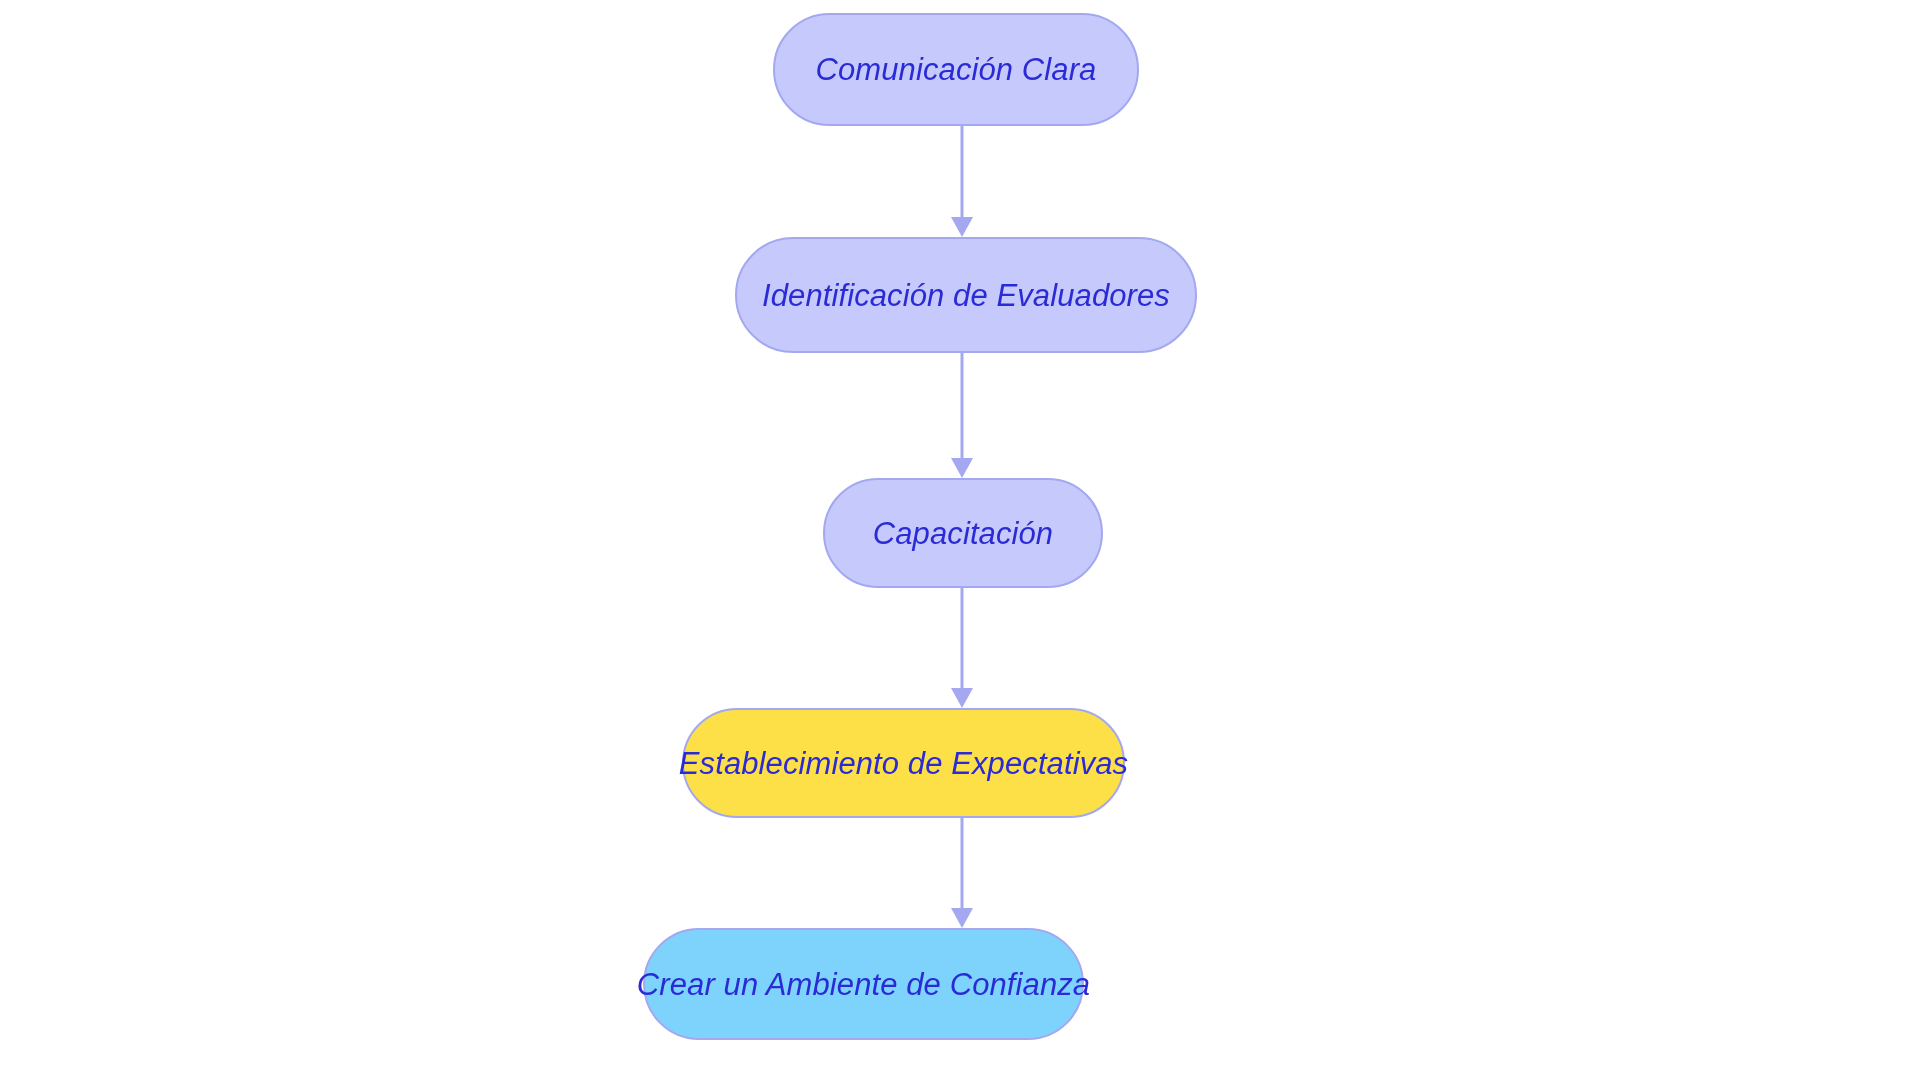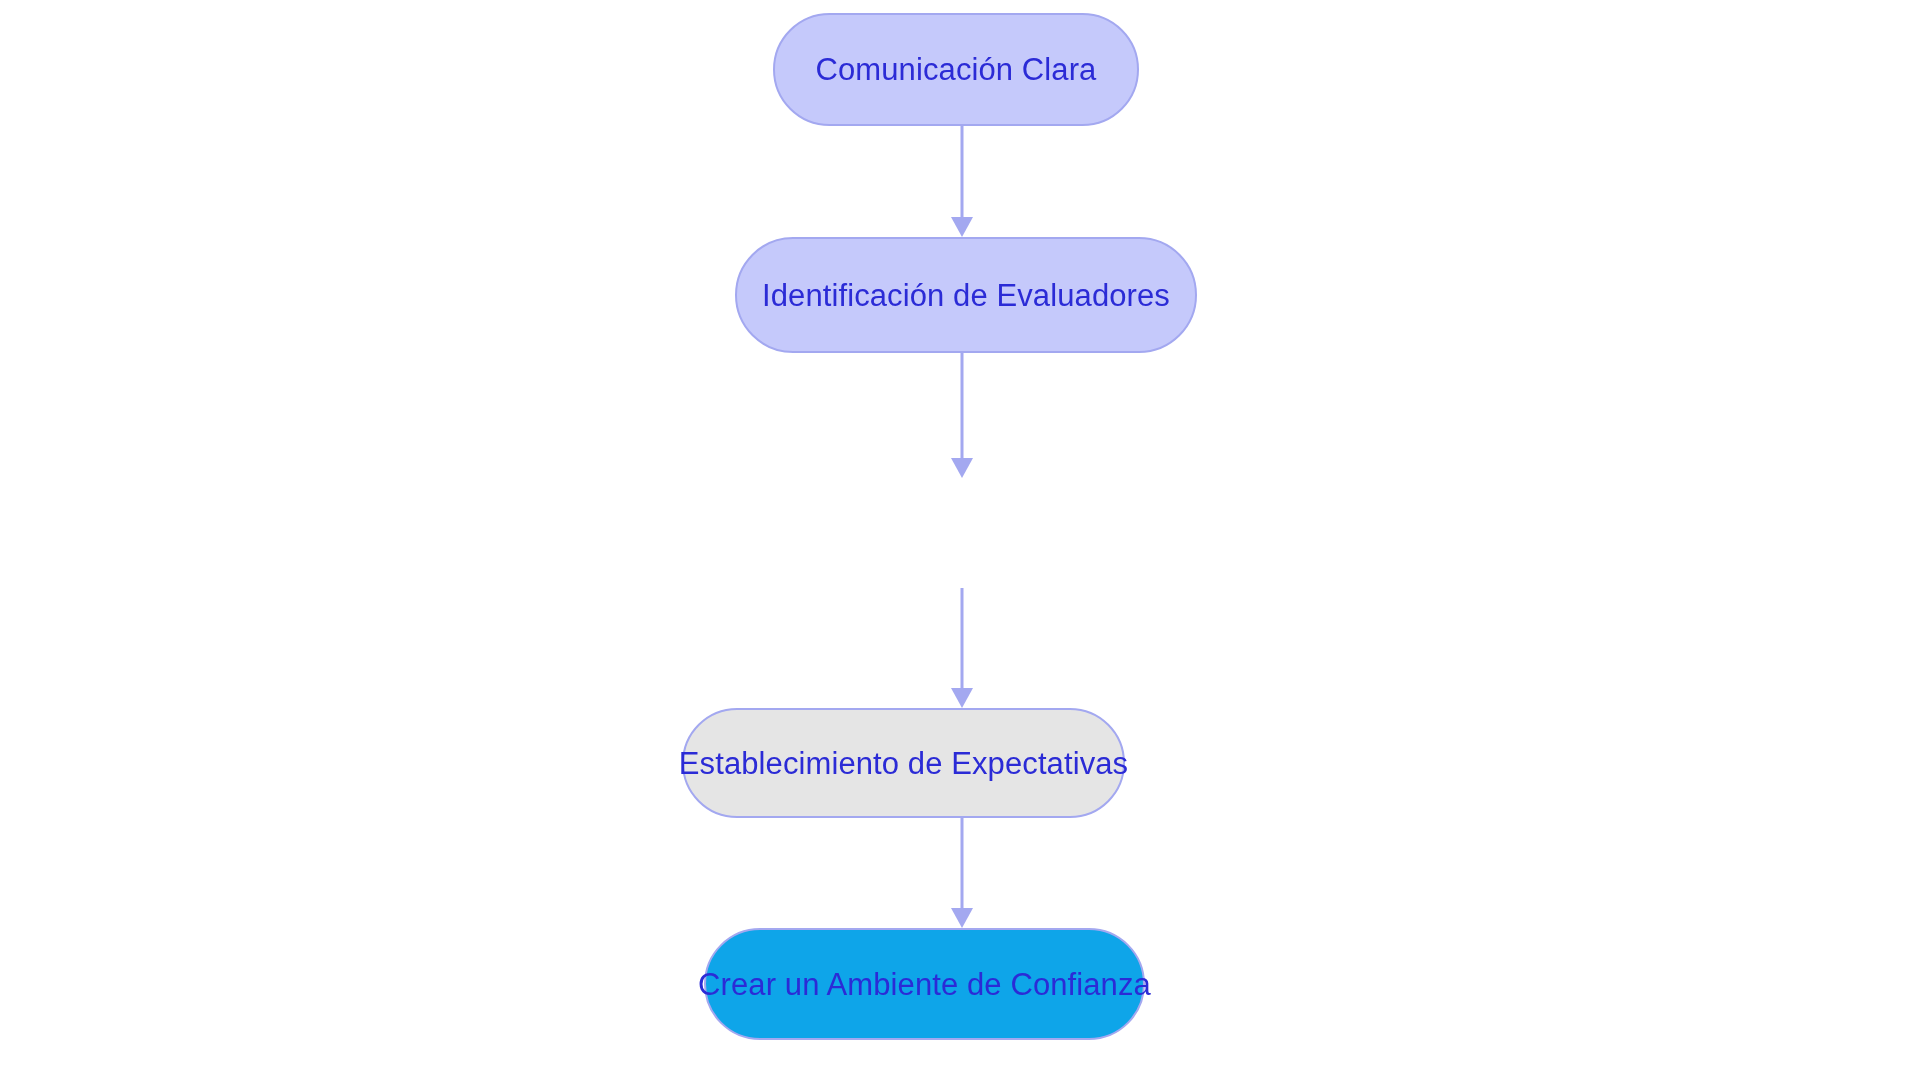--- a/index.html
+++ b/index.html
@@ -11,20 +11,21 @@
     width: 1920px;
     height: 1083px;
     font-family: "Liberation Sans", sans-serif;
     overflow: hidden;
   }
   #flowchart {
     position: relative;
     width: 1920px;
     height: 927px;
     background: #ffffff;
+    font-style: italic;
   }
   .node {
     position: absolute;
     box-sizing: border-box;
     display: flex;
     align-items: center;
     justify-content: center;
     background: #c5c9fb;
     border: 2px solid #a3a8f0;
     border-radius: 9999px;
@@ -66,24 +67,27 @@
 <body>
 
 <div id="flowchart" style="background: rgb(255, 255, 255);">
 
   <div class="node" style="left: 773px; top: 13px; width: 366px; height: 113px; background: rgb(197, 201, 251); border-color: rgb(163, 168, 240);">
     <span class="node-label" style="color: rgb(43, 43, 214);">Comunicación Clara</span>
   </div>
   <div class="node" style="left: 735px; top: 237px; width: 462px; height: 116px; background: rgb(197, 201, 251); border-color: rgb(163, 168, 240);">
     <span class="node-label" style="color: rgb(43, 43, 214);">Identificación de Evaluadores</span>
   </div>
-  <div class="node" style="left: 682px; top: 708px; width: 443px; height: 110px; background: #e5e5e5; border-color: rgb(163, 168, 240);">
+  <div class="node" style="left: 823px; top: 478px; width: 280px; height: 110px; background: rgb(197, 201, 251); border-color: rgb(163, 168, 240);">
+    <span class="node-label" style="color: rgb(43, 43, 214);">Capacitación</span>
+  </div>
+  <div class="node" style="left: 682px; top: 708px; width: 443px; height: 110px; background: #fde047; border-color: rgb(163, 168, 240);">
     <span class="node-label" style="color: rgb(43, 43, 214);">Establecimiento de Expectativas</span>
   </div>
-  <div class="node" style="left: 704px; top: 928px; width: 441px; height: 112px; background: #0ea5e9; border-color: rgb(163, 168, 240);">
+  <div class="node" style="left: 643px; top: 928px; width: 441px; height: 112px; background: #7dd3fc; border-color: rgb(163, 168, 240);">
     <span class="node-label" style="color: rgb(43, 43, 214);">Crear un Ambiente de Confianza</span>
   </div>
 
   <div class="connector" style="left: 962px; top: 126px;">
     <div class="conn-shaft" style="height: 91px; background: rgb(163, 168, 240);"></div>
     <div class="conn-head" style="top: 91px; border-top-color: rgb(163, 168, 240);"></div>
   </div>
   <div class="connector" style="left: 962px; top: 353px;">
     <div class="conn-shaft" style="height: 105px; background: rgb(163, 168, 240);"></div>
     <div class="conn-head" style="top: 105px; border-top-color: rgb(163, 168, 240);"></div>

